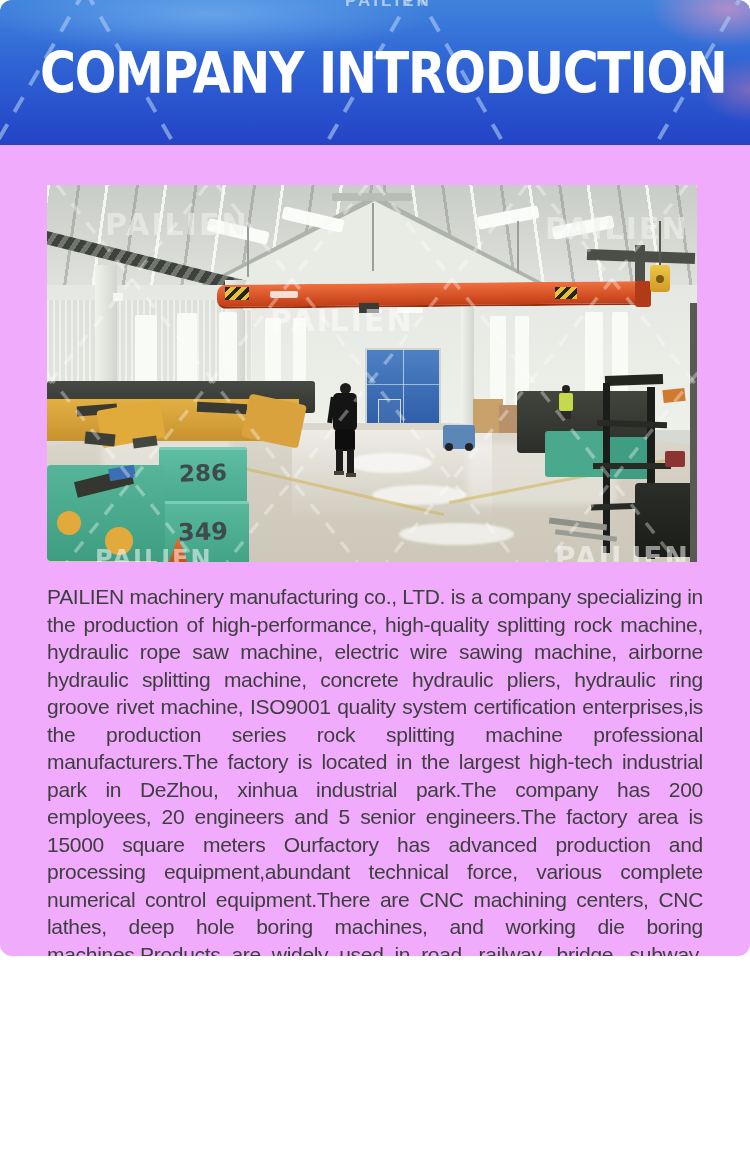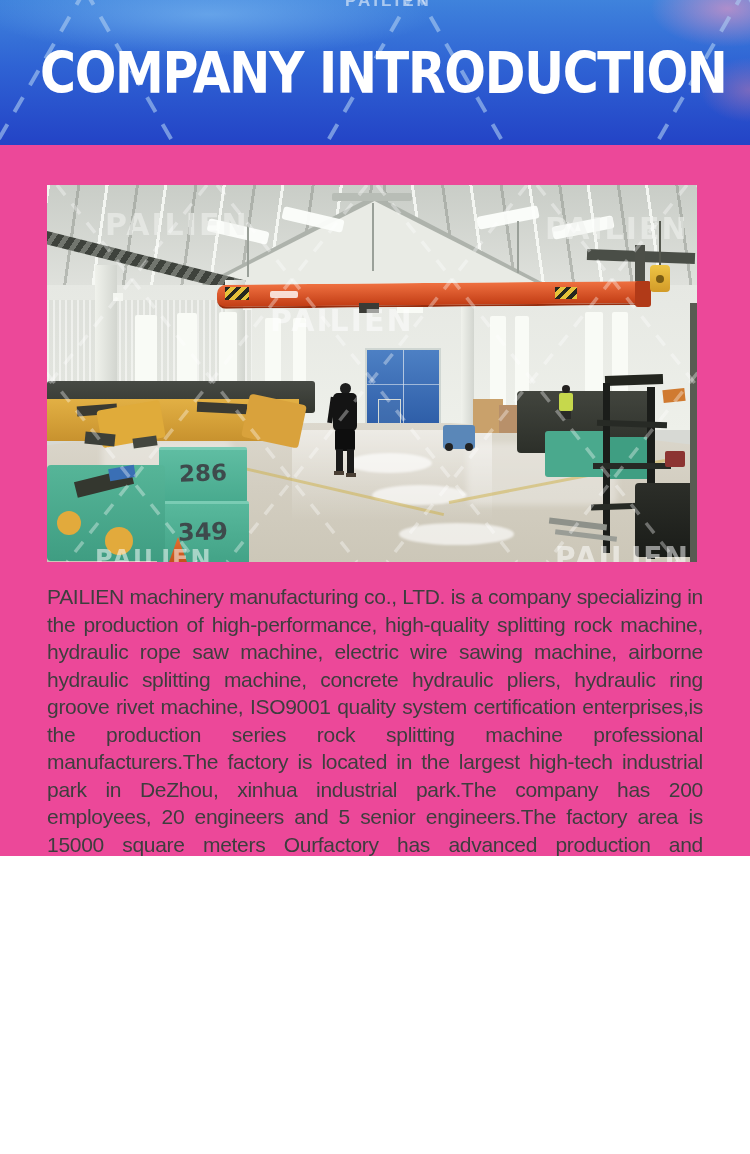--- a/index.html
+++ b/index.html
@@ -1,17 +1,17 @@
 <!DOCTYPE html>
 <html><head>
 <meta charset="utf-8">
 <style>
   html,body{margin:0;padding:0;background:#ffffff;}
-  .page{position:relative;width:750px;height:856px;overflow:hidden;background:#ec4899;
-        font-family:"Liberation Sans",sans-serif;}
+  .page{position:relative;width:750px;height:956px;overflow:hidden;background:#f0abfc;
+        font-family:"Liberation Sans",sans-serif;border-radius:12px;}
 
   
   .banner{position:absolute;left:0;top:0;width:750px;height:145px;overflow:hidden;
     background:
       radial-gradient(110px 55px at 97% 6%, rgba(235,150,195,.65), rgba(235,150,195,0) 70%),
       radial-gradient(70px 45px at 100% 62%, rgba(215,125,170,.45), rgba(215,125,170,0) 72%),
       radial-gradient(300px 55px at 28% 10%, rgba(135,195,245,.55), rgba(135,195,245,0) 75%),
       linear-gradient(180deg,#3f83dc 0%,#2f63d4 45%,#2343c6 100%);}
   .banner svg{position:absolute;left:0;top:0;}
   .banner-wm{position:absolute;left:345px;top:-9px;color:rgba(255,255,255,.55);

